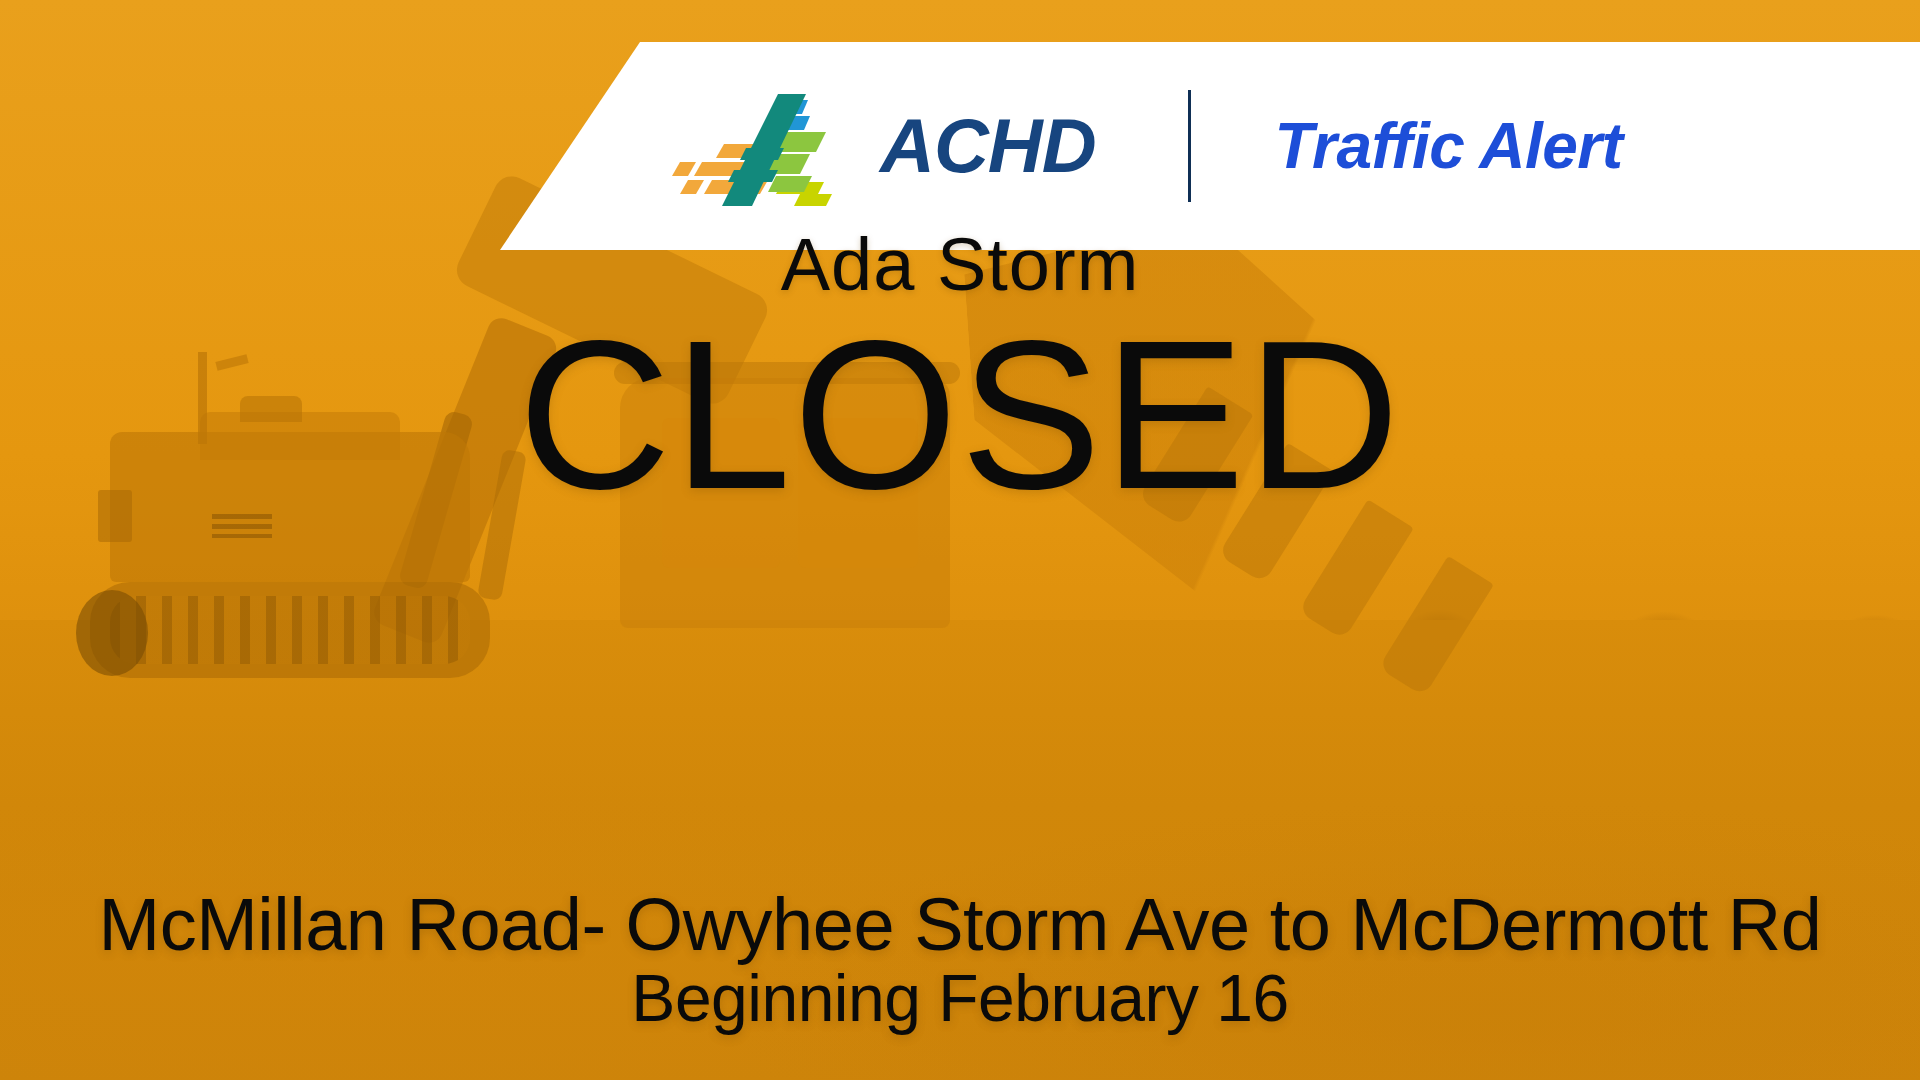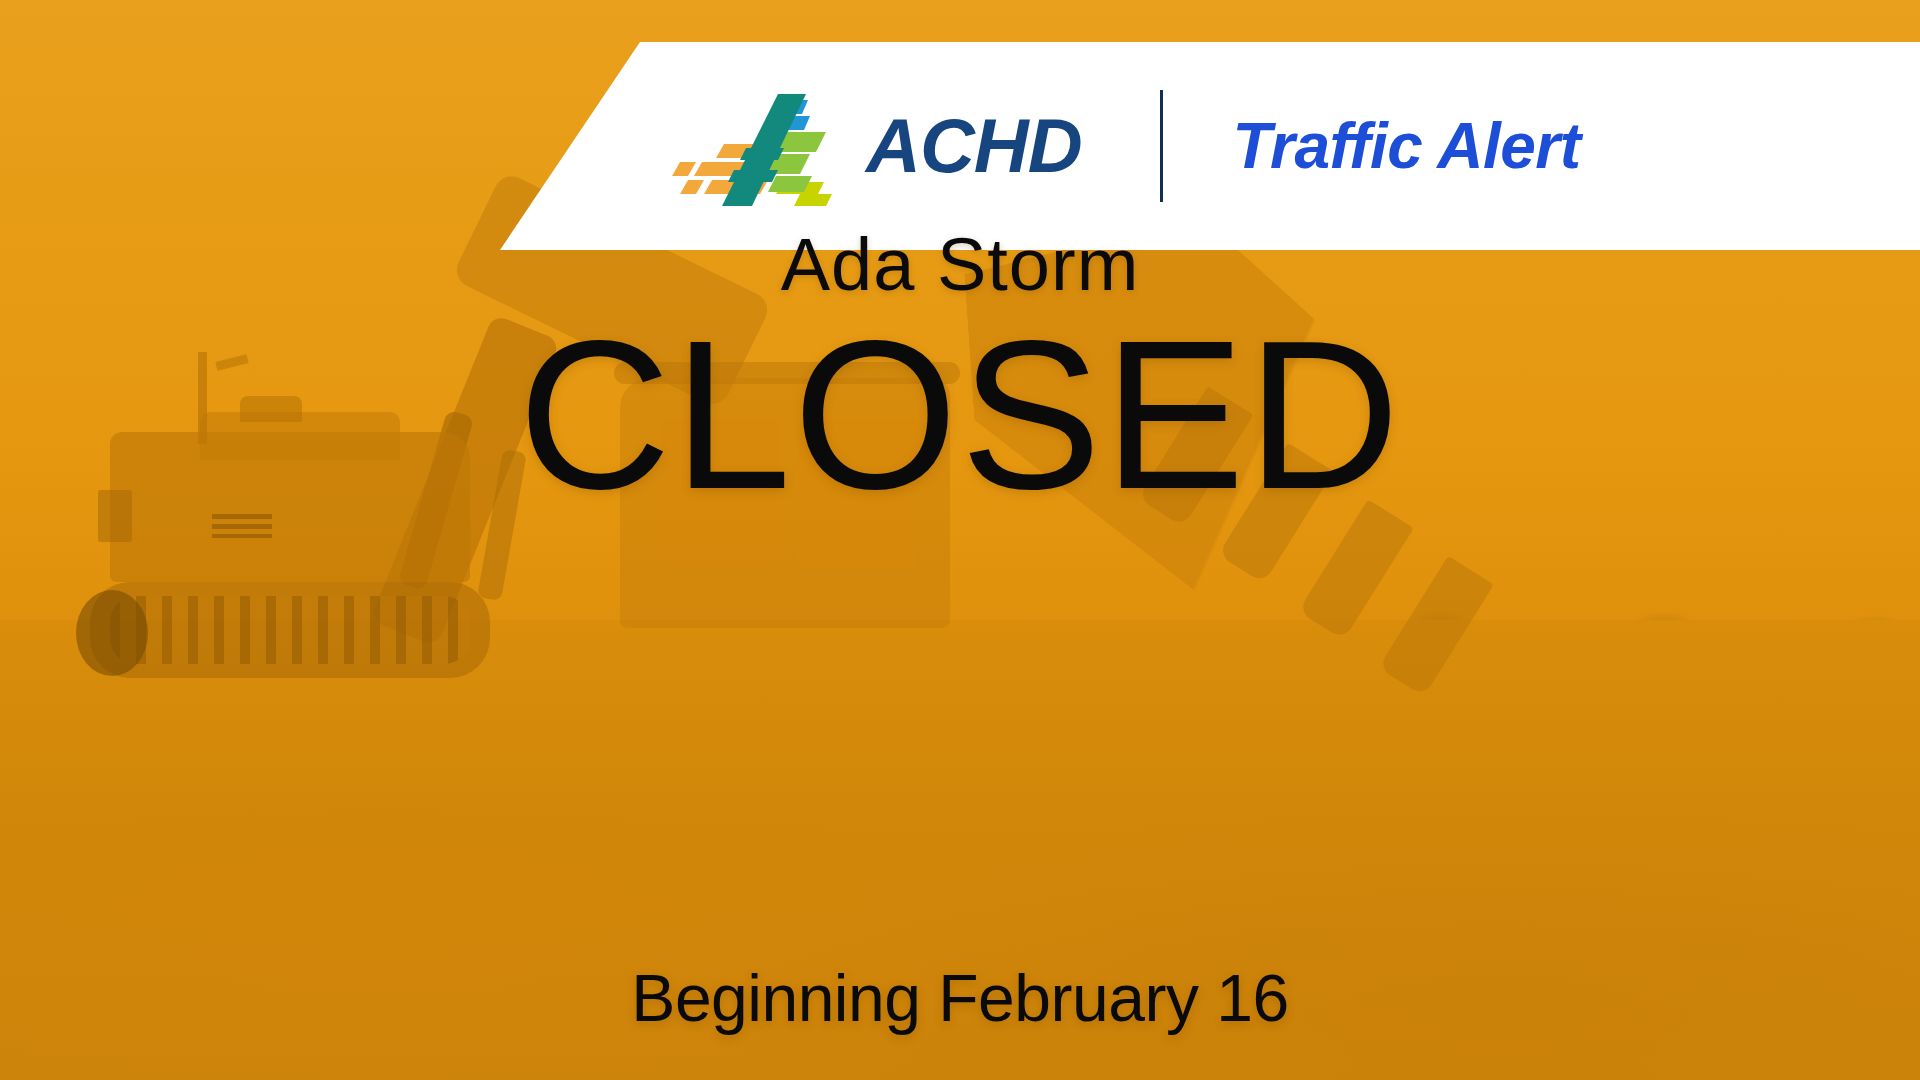--- a/index.html
+++ b/index.html
@@ -245,21 +245,21 @@
     height: 208px;
     background: #ffffff;
     clip-path: polygon(640px 0, 1920px 0, 1920px 208px, 500px 208px);
     display: flex;
     align-items: center;
   }
   .banner-inner {
     display: flex;
     align-items: center;
     margin-left: 660px;
-    gap: 0;
+    gap: 14px;
   }
 
   
   .achd-mark {
     width: 200px;
     height: 120px;
     flex: none;
   }
   .achd-word {
     font-size: 76px;
@@ -421,16 +421,17 @@
   </div>
 
   <div class="copy">
     <div class="county">Ada Storm</div>
     <div class="headline">
       <span class="l2">CLOSED</span>
     </div>
   </div>
 
   <div class="footer">
+    <div class="f1">McMillan Road- Owyhee Storm Ave to McDermott Rd</div>
     <div class="f2">Beginning February 16</div>
   </div>
 
 </div>
 
 </body></html>

